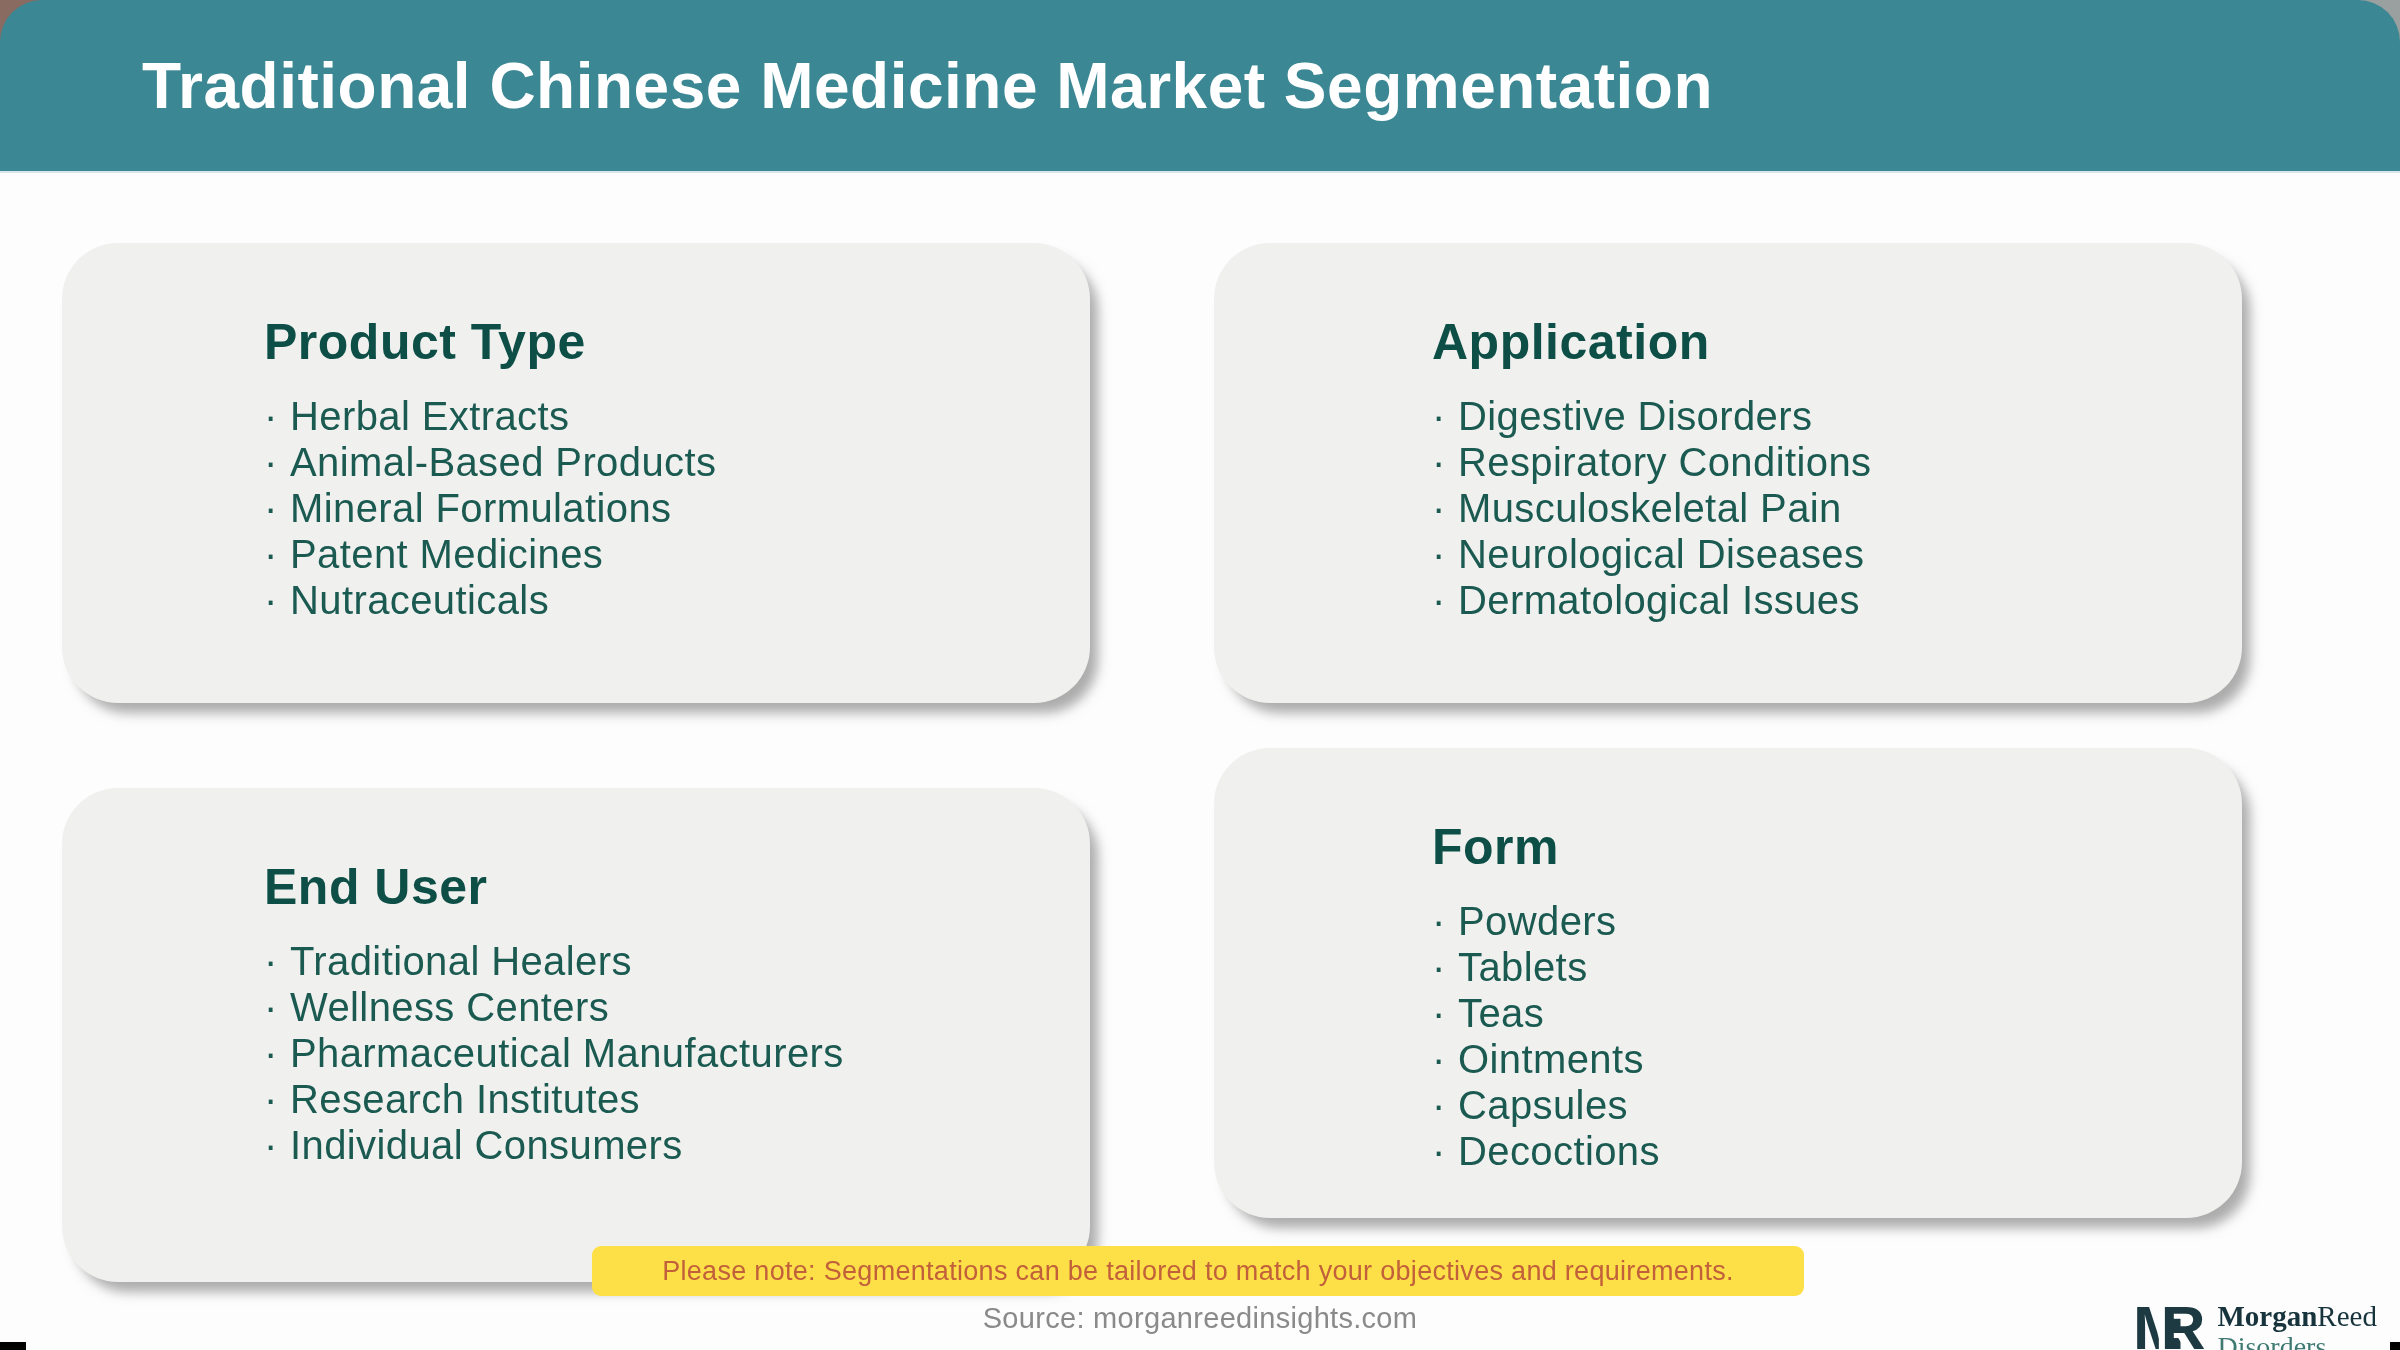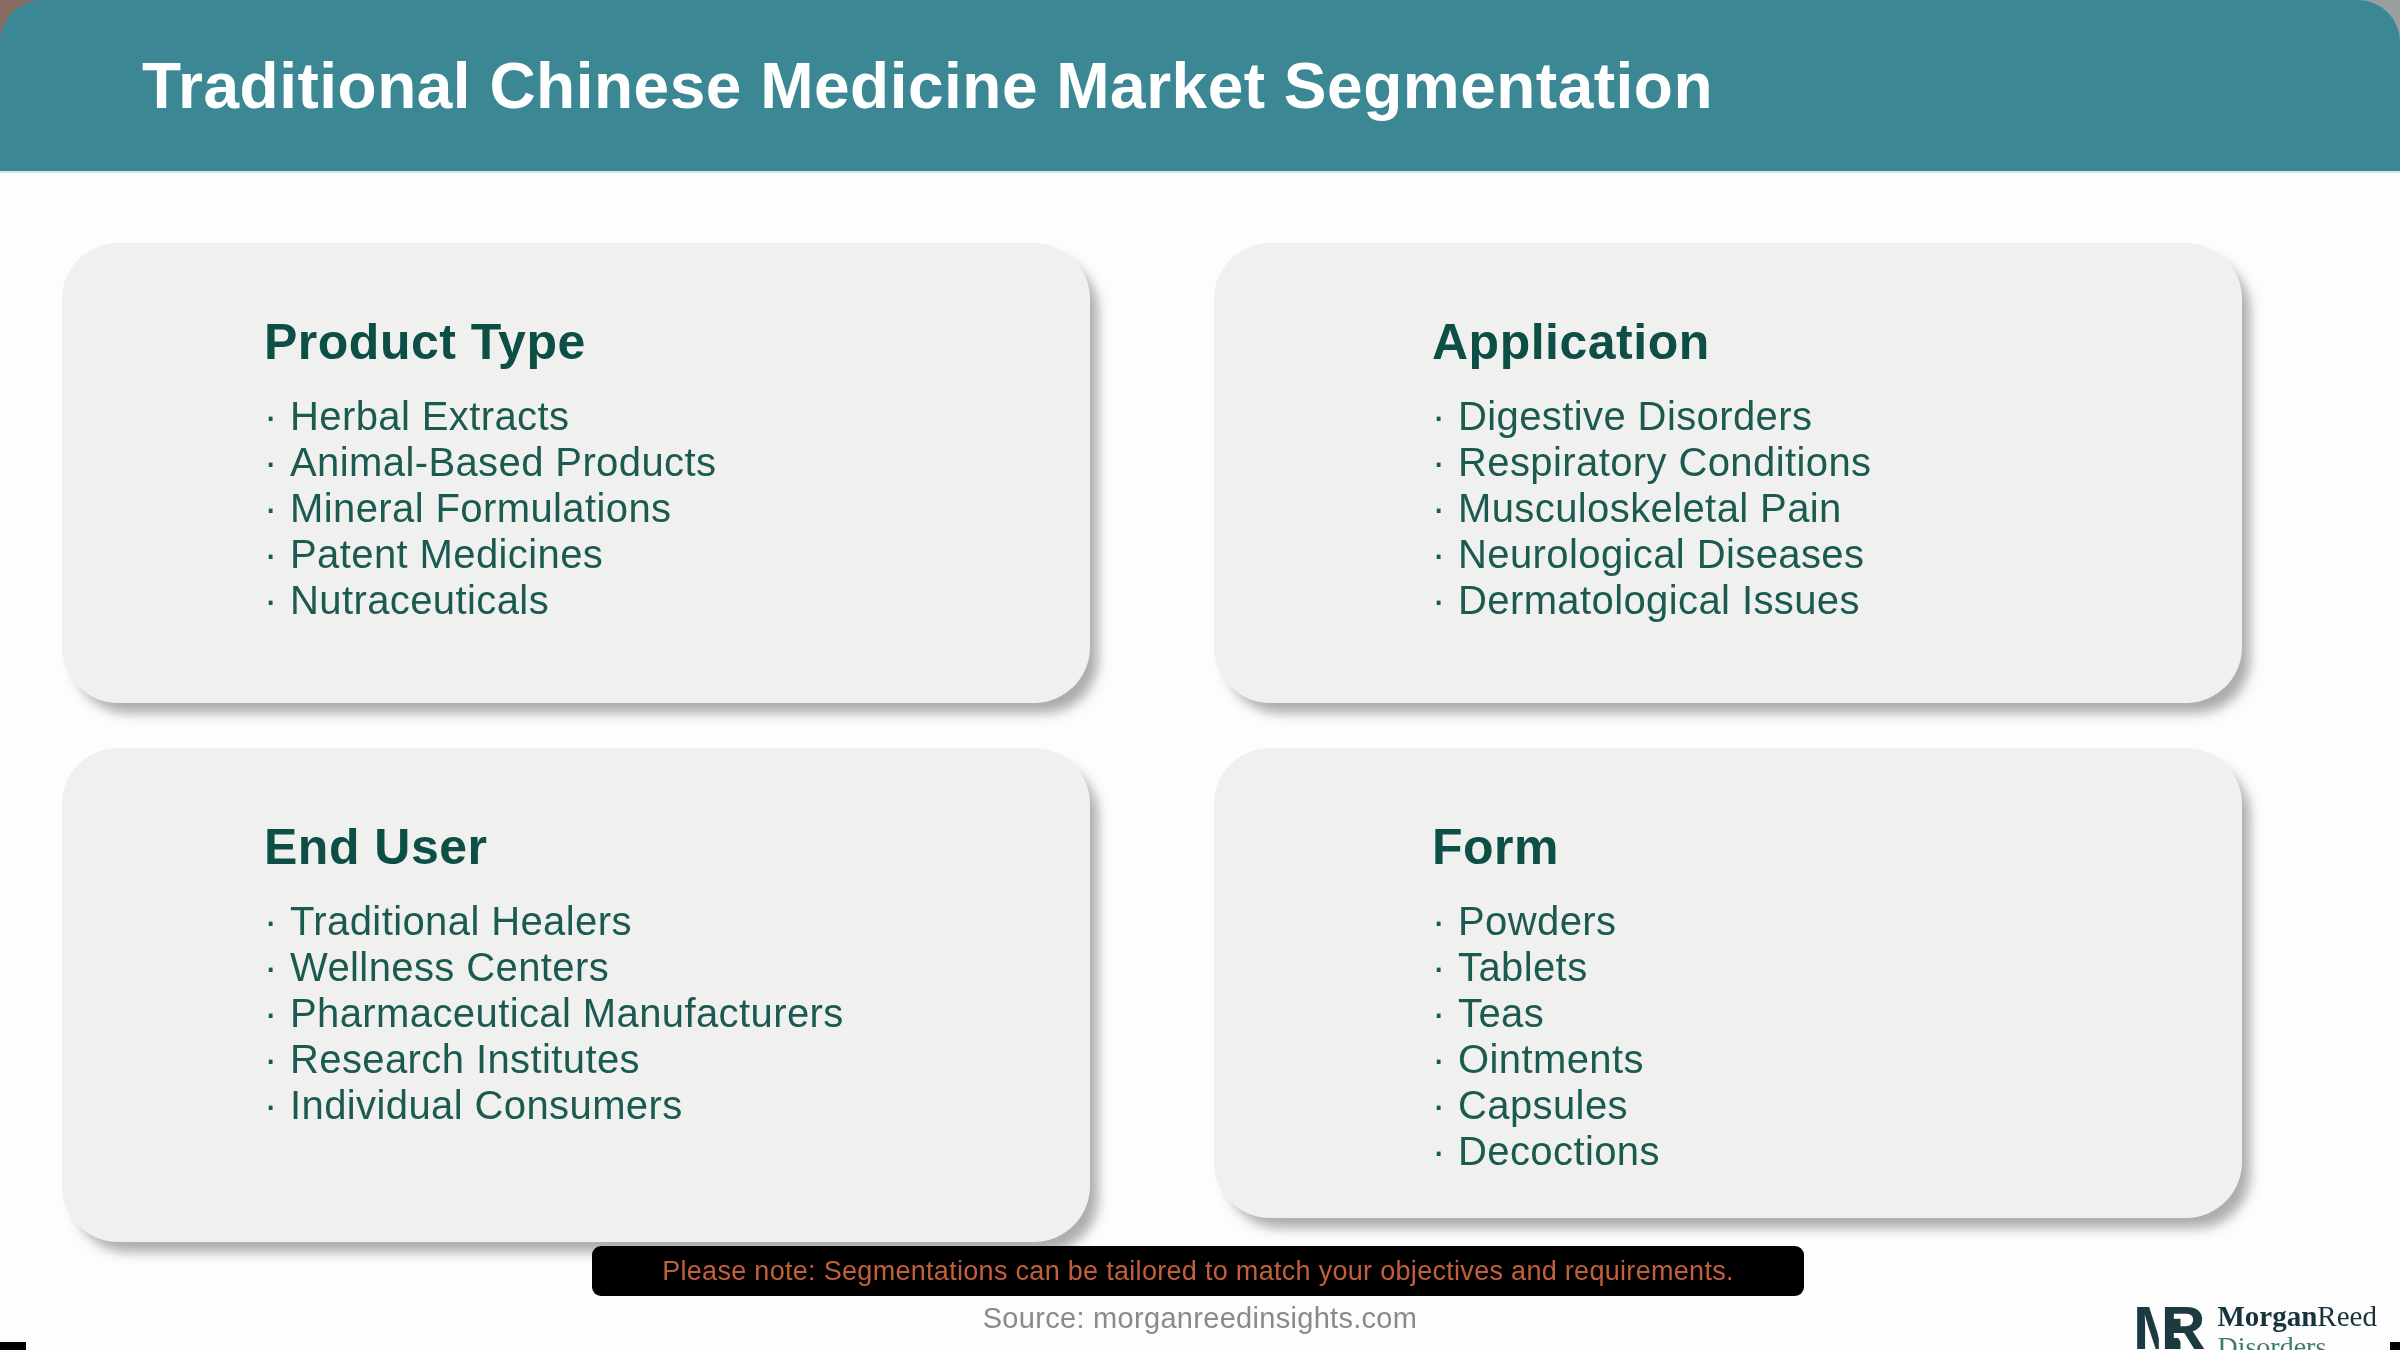--- a/index.html
+++ b/index.html
@@ -33,25 +33,25 @@
     margin:12px 0 22px 0;color:#0d4f46;font-size:50px;font-weight:700;letter-spacing:0.5px;
   }
   .card ul{list-style:none;margin:0;padding:0;}
   .card li{
     color:#1b5a51;font-size:40px;line-height:46px;font-weight:400;letter-spacing:0.4px;
     white-space:nowrap;
   }
   .card li .dot{display:inline-block;width:26px;text-align:left;}
   #card-product{left:62px;top:243px;width:1028px;height:460px;}
   #card-application{left:1214px;top:243px;width:1028px;height:460px;}
-  #card-enduser{left:62px;top:748px;width:1028px;height:494px;}
+  #card-enduser{left:62px;top:788px;width:1028px;height:494px;}
   #card-form{left:1214px;top:748px;width:1028px;height:470px;}
   .note-banner{
     position:absolute;left:592px;top:1246px;width:1212px;height:50px;
-    background:#000000;border-radius:9px;
+    background:#fde047;border-radius:9px;
     display:flex;align-items:center;justify-content:center;
   }
   .note-banner span{color:#c1603a;font-size:27px;letter-spacing:0.3px;}
   .source-line{
     position:absolute;left:0;top:1302px;width:2400px;text-align:center;
     color:#8a8a8a;font-size:29px;letter-spacing:0.3px;
   }
   .logo{
     position:absolute;left:2133px;top:1264px;display:flex;align-items:center;margin-top:36px;
   }

